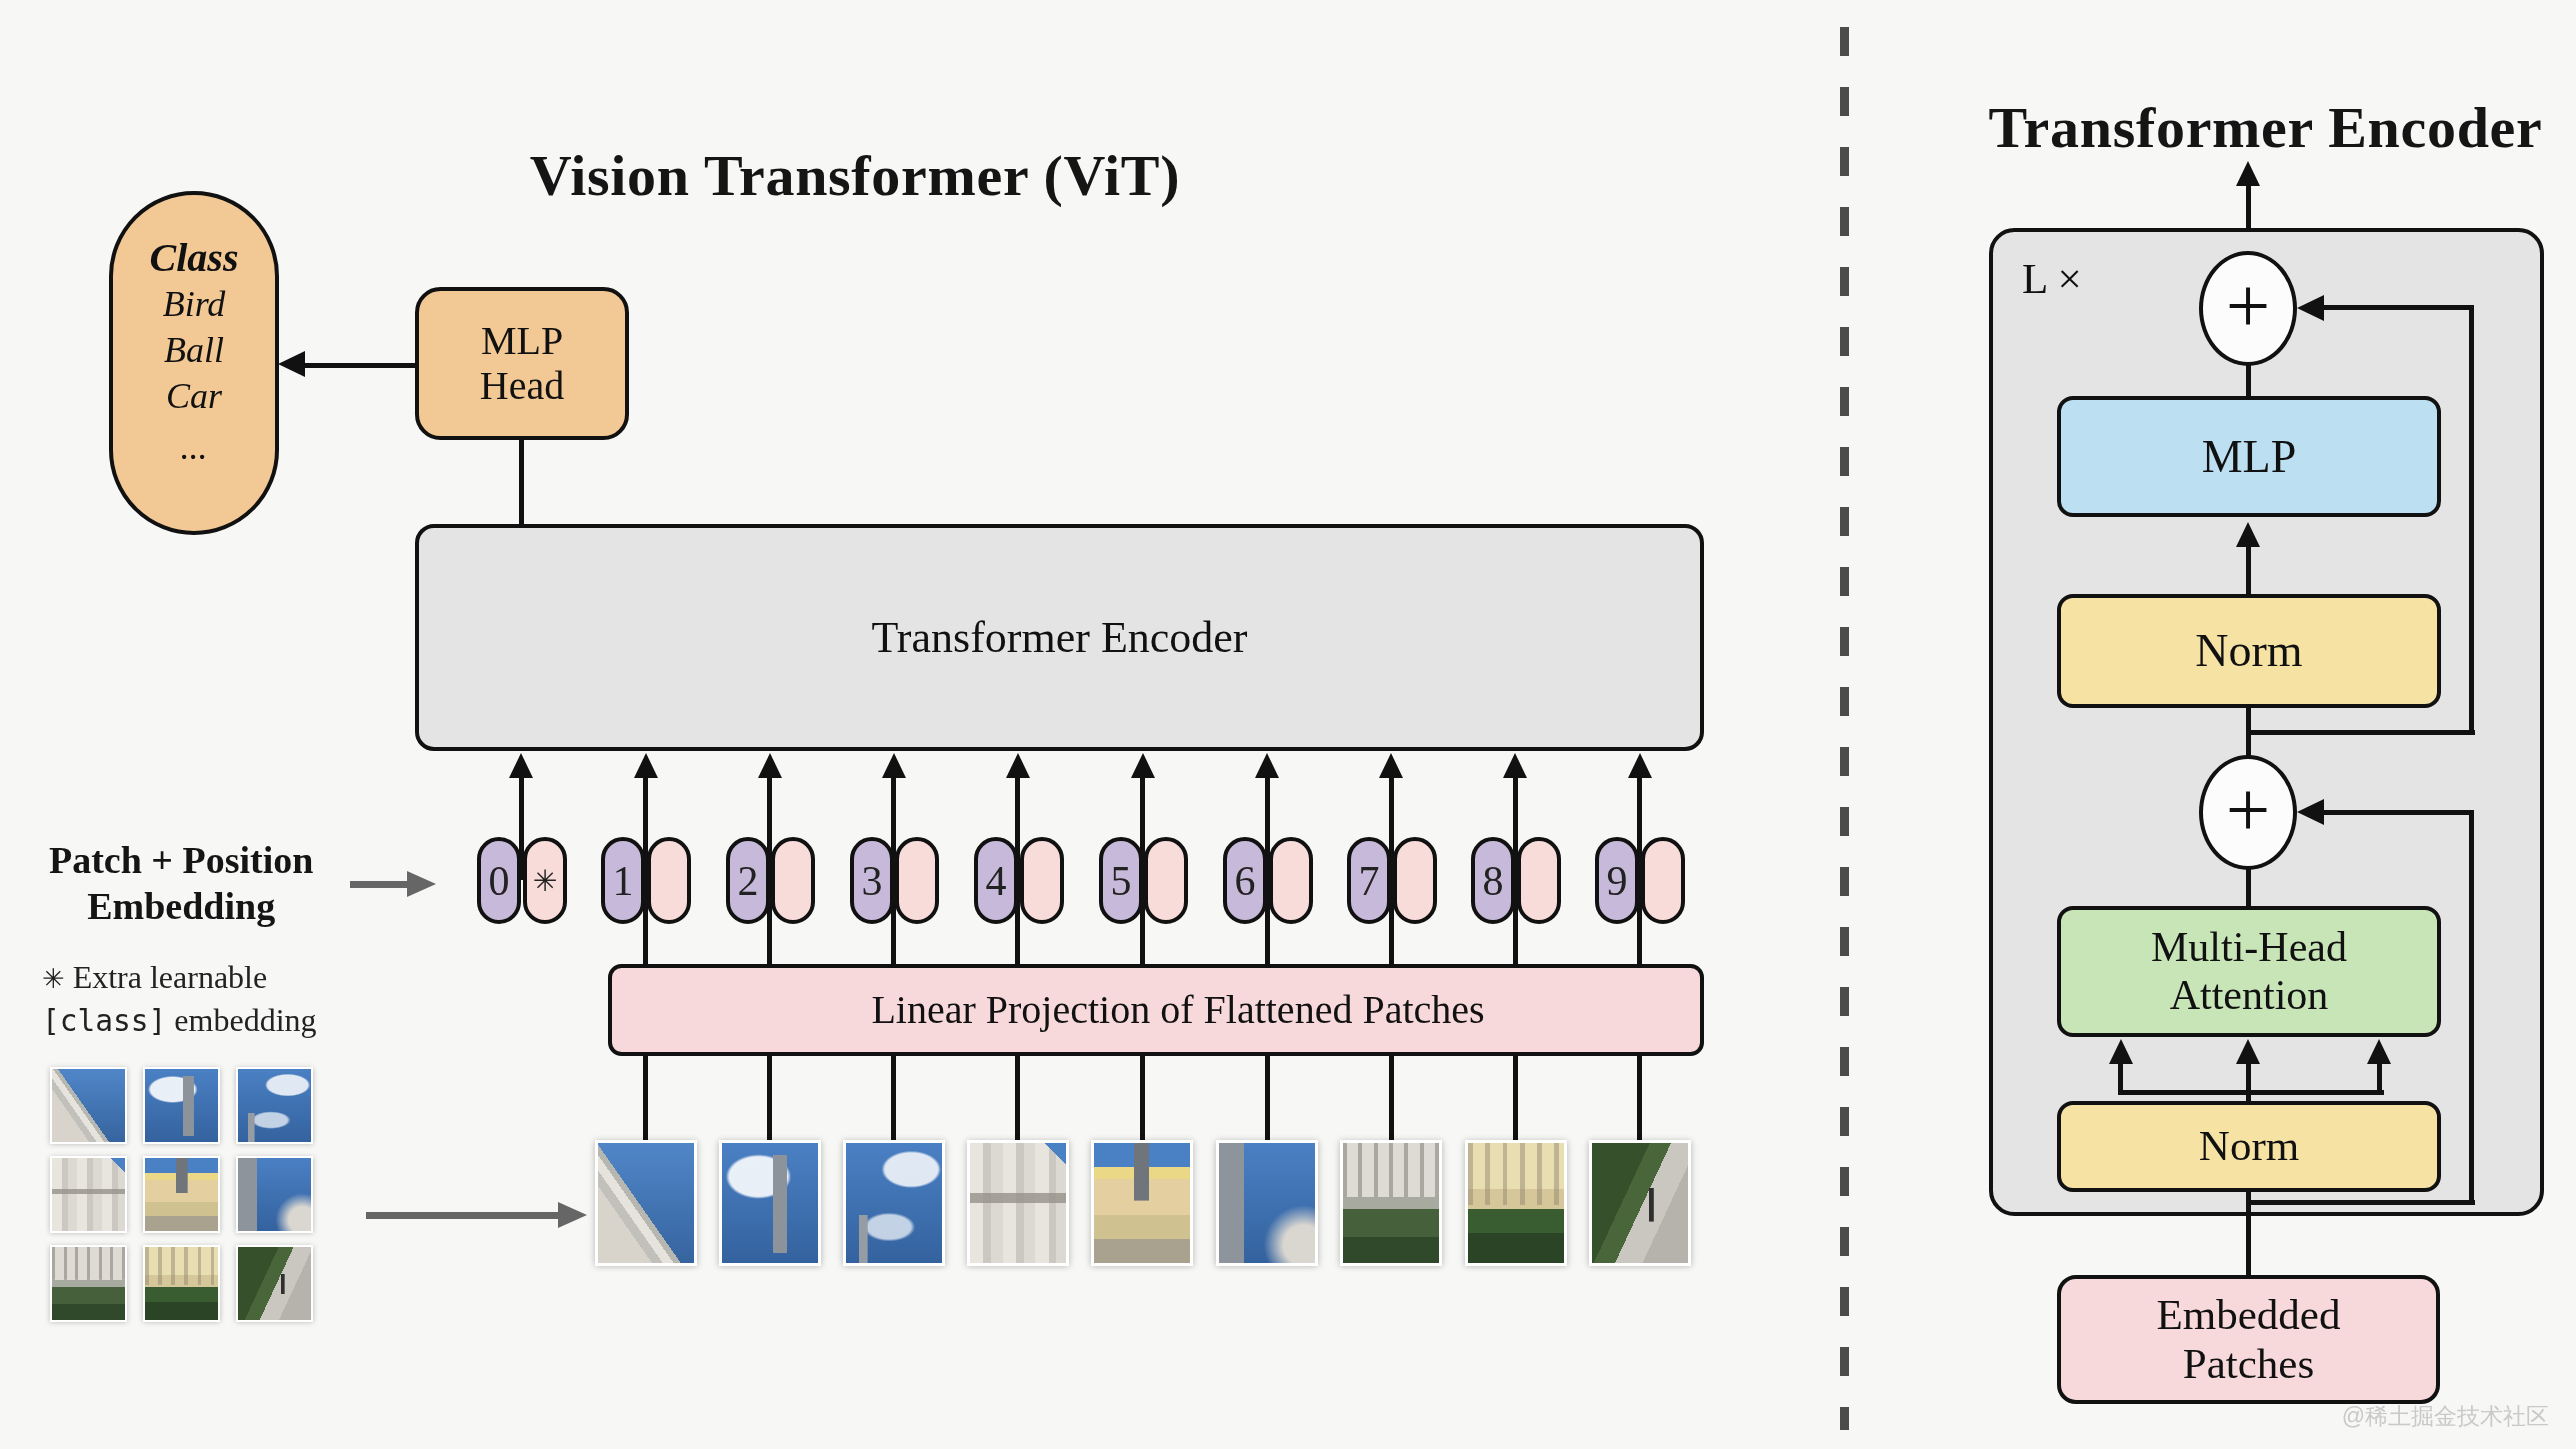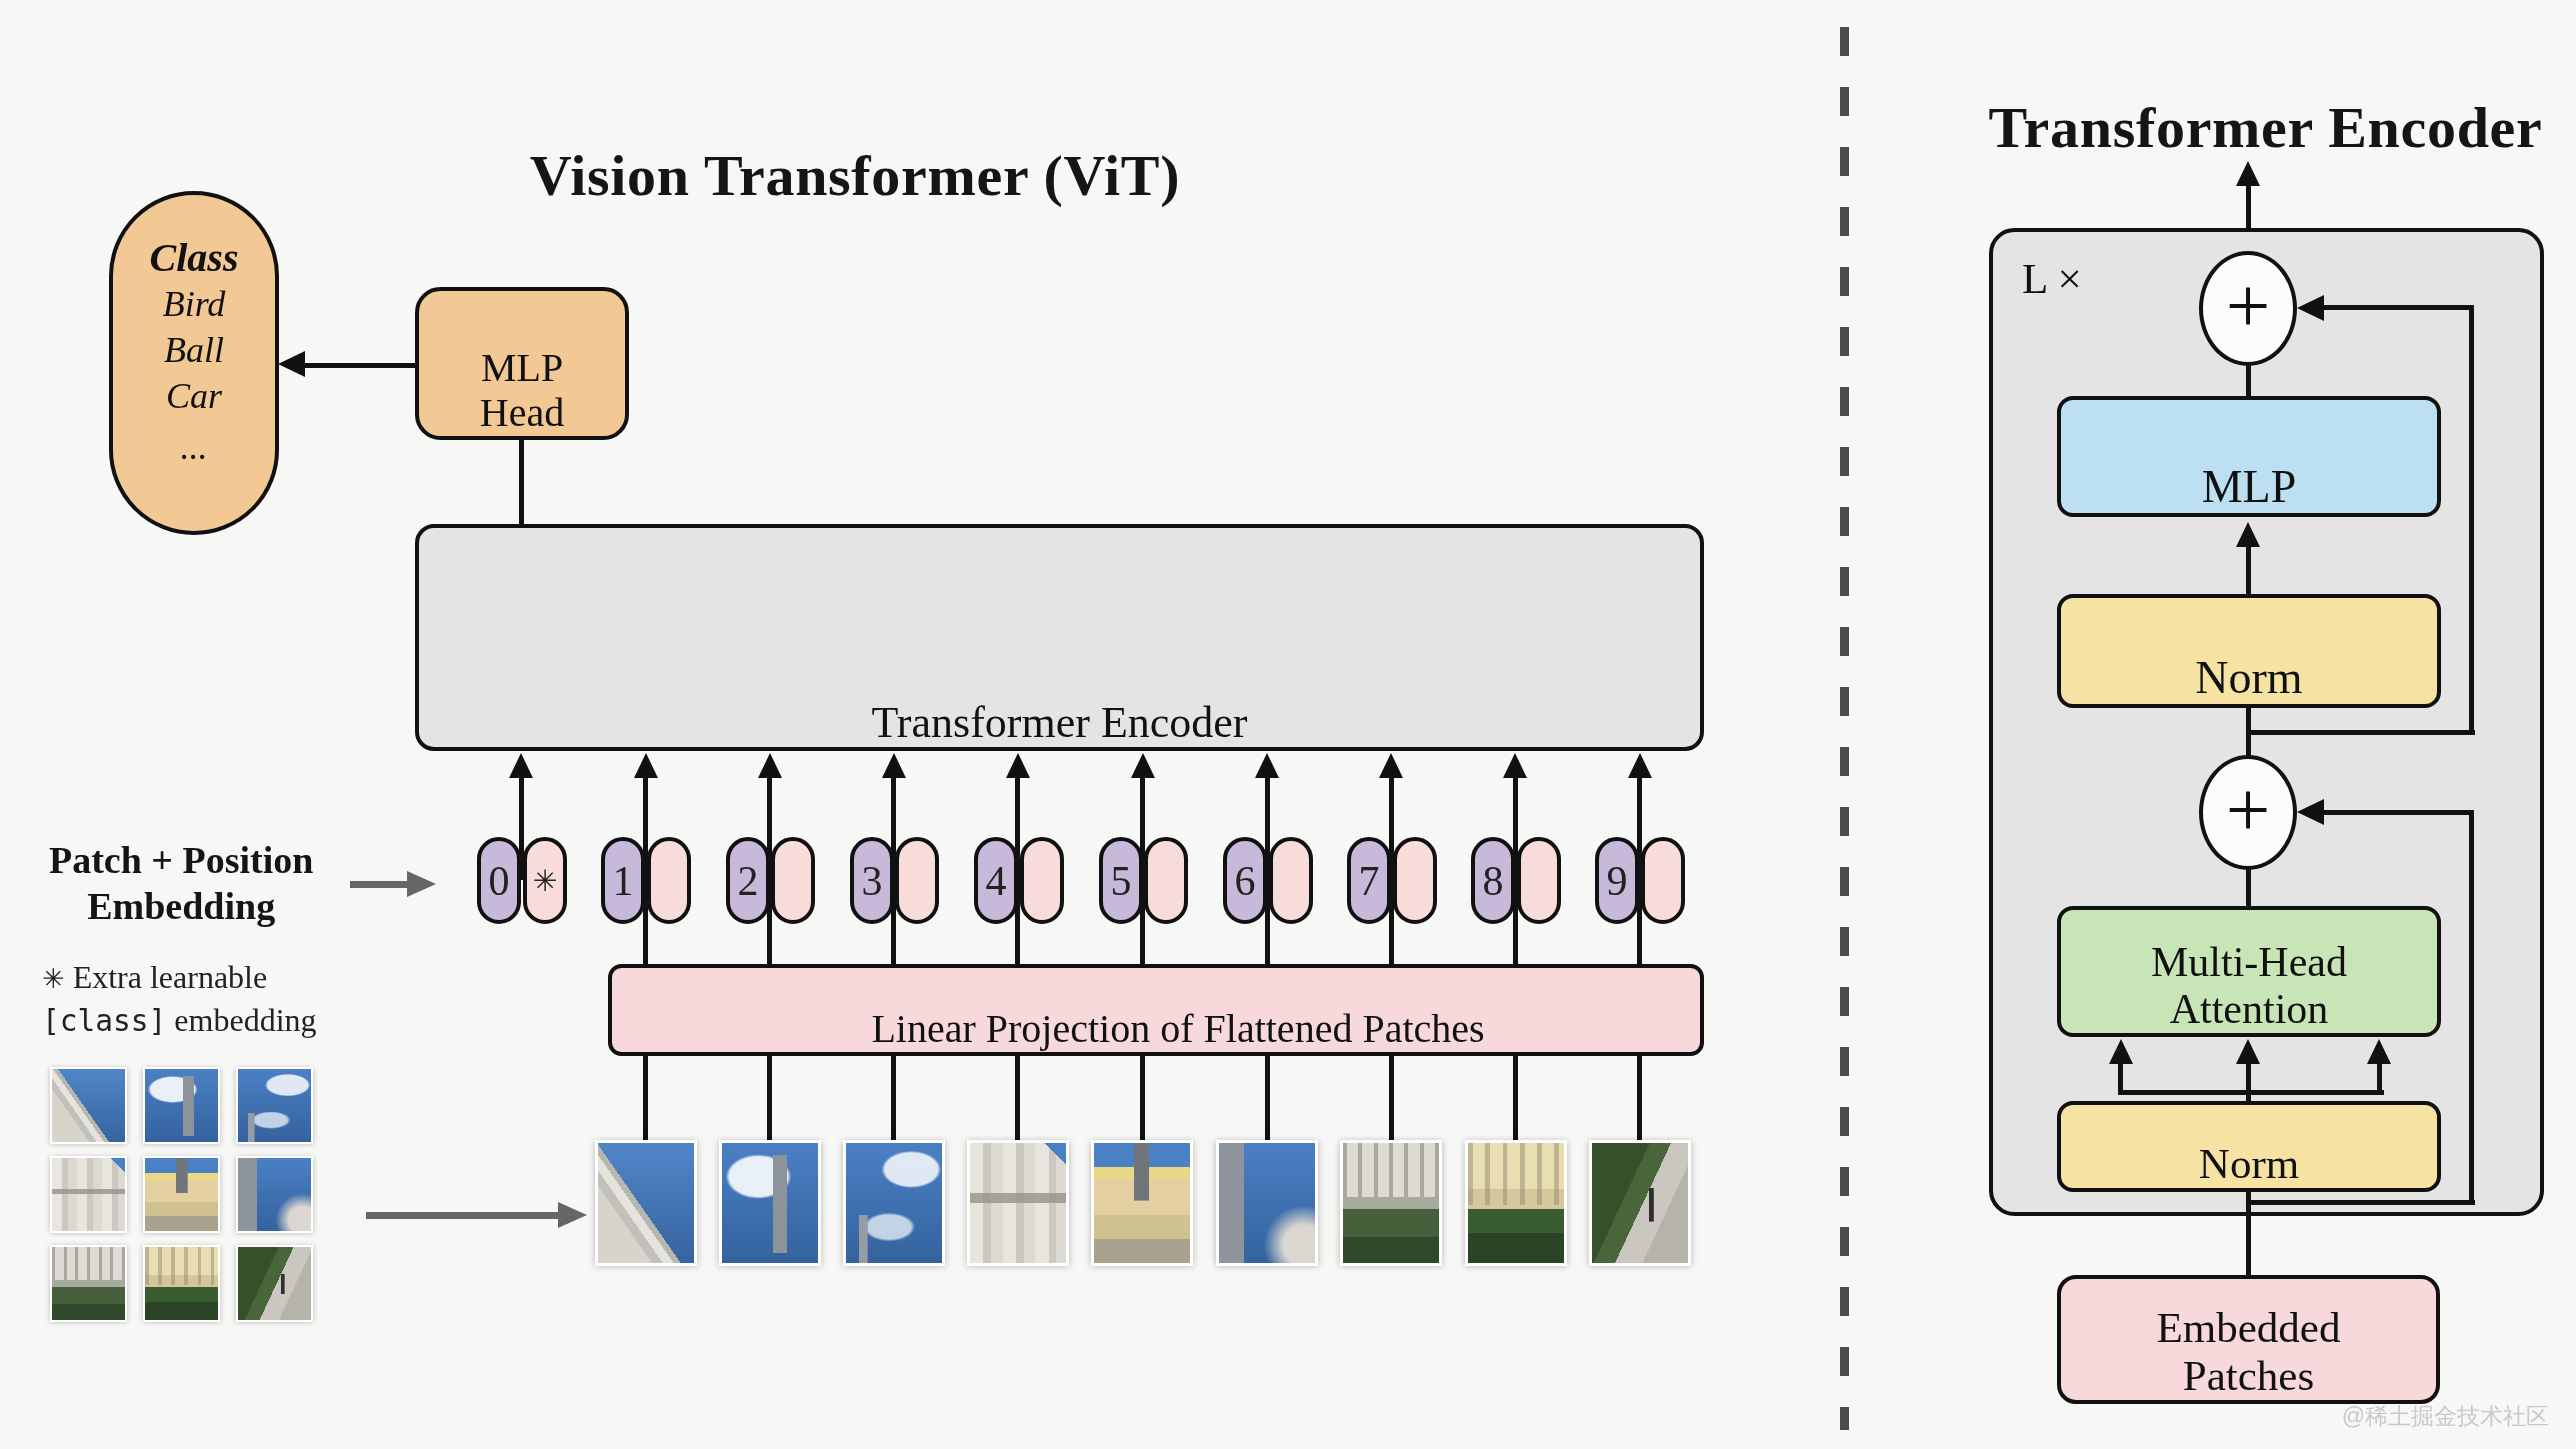--- a/index.html
+++ b/index.html
@@ -1,21 +1,21 @@
 <!DOCTYPE html>
 <html style="font-size:10.7px"><head>
 <meta charset="utf-8">
 <style>
   html,body{margin:0;padding:0;}
   body{width:2576px;height:1450px;background:#f7f7f6;font-family:"Liberation Serif","DejaVu Serif",serif;}
   #stage{position:relative;width:2576px;height:1450px;overflow:hidden;background:#f7f7f6;}
 
   .abs{position:absolute;}
   .pre{white-space:pre-line;}
-  .ctr{display:flex;align-items:flex-end;justify-content:center;text-align:center;}
+  .ctr{display:flex;align-items:center;justify-content:center;text-align:center;}
 
   
   .big-title{font-size:58px;font-weight:bold;color:#151515;text-align:center;letter-spacing:0.7px;}
 
   
   .vline{position:absolute;width:5.4px;background:#111;}
   .hline{position:absolute;height:5.4px;background:#111;}
   .hline-g{position:absolute;background:#666;}
 
   

